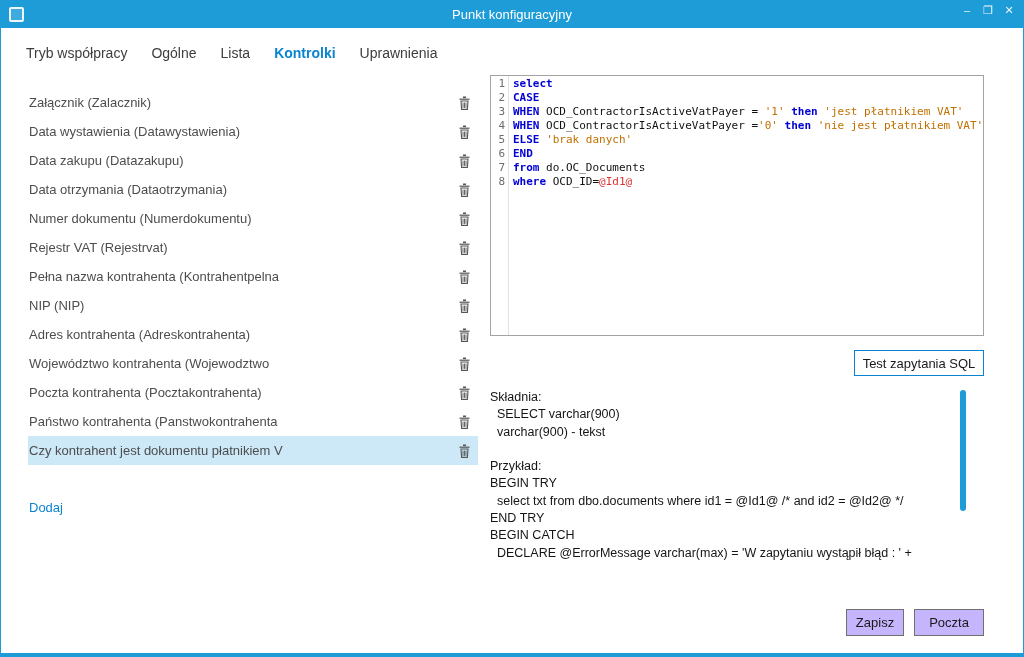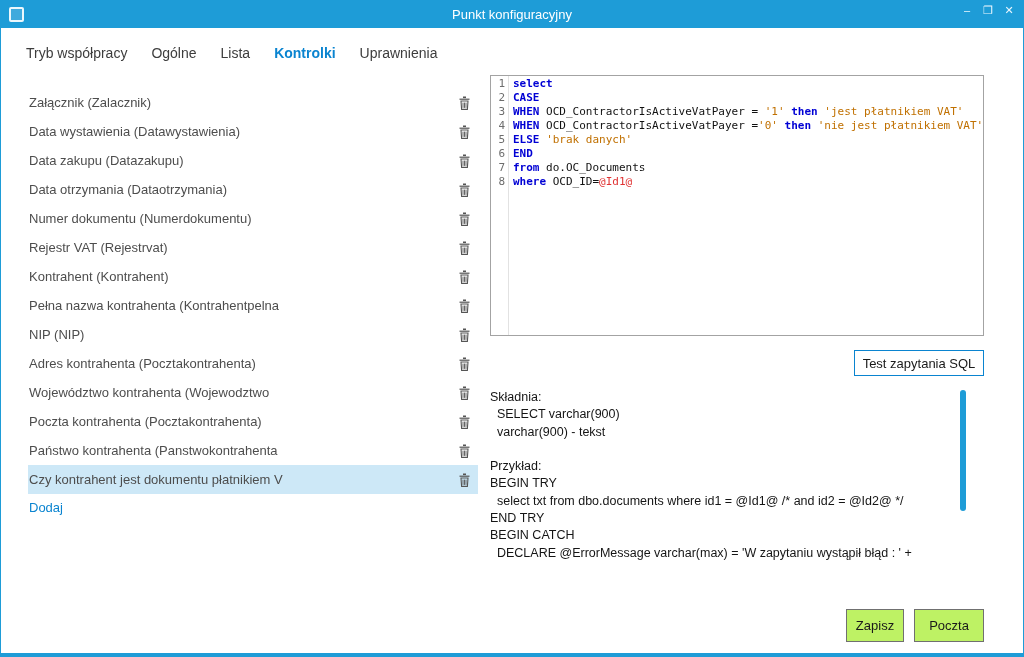--- a/index.html
+++ b/index.html
@@ -90,21 +90,21 @@
     position: absolute; left: 490px; top: 389px; width: 465px; height: 178px;
     font-size: 12.5px; line-height: 17.3px; color: #151515;
     white-space: pre; overflow: hidden;
   }
   .help-scrollbar {
     position: absolute; left: 960px; top: 390px; width: 6px; height: 121px;
     background: var(--accent); border-radius: 3px;
   }
   
   .btn {
-    position: absolute; height: 33px; background: #bef264;
+    position: absolute; height: 27px; background: #c4b5fd;
     border: 1px solid #707070; font-size: 13px; color: #1a1a1a;
     display: flex; align-items: center; justify-content: center;
   }
   .btn-save { left: 846px; top: 609px; width: 58px; }
   .btn-close { left: 914px; top: 609px; width: 70px; }
 </style>
 </head>
 <body style="--accent: #1e9cd7; --keyword: #0000d4; --string: #c07000; --param: #e03232; --selected-row: #cde8f7; --link: #0a84d0;">
 
 <div class="titlebar">
@@ -198,33 +198,20 @@
           <rect x="5" y="0.5" width="3" height="1.6" fill="#555"></rect>
           <rect x="1.5" y="2.6" width="10" height="1.2" fill="#555"></rect>
           <path d="M3 5 h7 l-0.6 8.4 h-5.8 z" fill="none" stroke="#555" stroke-width="1.1"></path>
           <line x1="5" y1="6.6" x2="5" y2="11.9" stroke="#555" stroke-width="0.9"></line>
           <line x1="6.5" y1="6.6" x2="6.5" y2="11.9" stroke="#555" stroke-width="0.9"></line>
           <line x1="8" y1="6.6" x2="8" y2="11.9" stroke="#555" stroke-width="0.9"></line>
         </svg>
       </span>
     </div>
     <div class="field-row">
-      <span class="field-label">Kontrahent (Kontrahent)</span>
-      <span class="trash">
-        <svg width="13" height="14" viewBox="0 0 13 14">
-          <rect x="5" y="0.5" width="3" height="1.6" fill="#555"></rect>
-          <rect x="1.5" y="2.6" width="10" height="1.2" fill="#555"></rect>
-          <path d="M3 5 h7 l-0.6 8.4 h-5.8 z" fill="none" stroke="#555" stroke-width="1.1"></path>
-          <line x1="5" y1="6.6" x2="5" y2="11.9" stroke="#555" stroke-width="0.9"></line>
-          <line x1="6.5" y1="6.6" x2="6.5" y2="11.9" stroke="#555" stroke-width="0.9"></line>
-          <line x1="8" y1="6.6" x2="8" y2="11.9" stroke="#555" stroke-width="0.9"></line>
-        </svg>
-      </span>
-    </div>
-    <div class="field-row">
       <span class="field-label">Pełna nazwa kontrahenta (Kontrahentpelna</span>
       <span class="trash">
         <svg width="13" height="14" viewBox="0 0 13 14">
           <rect x="5" y="0.5" width="3" height="1.6" fill="#555"></rect>
           <rect x="1.5" y="2.6" width="10" height="1.2" fill="#555"></rect>
           <path d="M3 5 h7 l-0.6 8.4 h-5.8 z" fill="none" stroke="#555" stroke-width="1.1"></path>
           <line x1="5" y1="6.6" x2="5" y2="11.9" stroke="#555" stroke-width="0.9"></line>
           <line x1="6.5" y1="6.6" x2="6.5" y2="11.9" stroke="#555" stroke-width="0.9"></line>
           <line x1="8" y1="6.6" x2="8" y2="11.9" stroke="#555" stroke-width="0.9"></line>
         </svg>
@@ -237,21 +224,21 @@
           <rect x="5" y="0.5" width="3" height="1.6" fill="#555"></rect>
           <rect x="1.5" y="2.6" width="10" height="1.2" fill="#555"></rect>
           <path d="M3 5 h7 l-0.6 8.4 h-5.8 z" fill="none" stroke="#555" stroke-width="1.1"></path>
           <line x1="5" y1="6.6" x2="5" y2="11.9" stroke="#555" stroke-width="0.9"></line>
           <line x1="6.5" y1="6.6" x2="6.5" y2="11.9" stroke="#555" stroke-width="0.9"></line>
           <line x1="8" y1="6.6" x2="8" y2="11.9" stroke="#555" stroke-width="0.9"></line>
         </svg>
       </span>
     </div>
     <div class="field-row">
-      <span class="field-label">Adres kontrahenta (Pocztakontrahenta)</span>
+      <span class="field-label">Adres kontrahenta (Adreskontrahenta)</span>
       <span class="trash">
         <svg width="13" height="14" viewBox="0 0 13 14">
           <rect x="5" y="0.5" width="3" height="1.6" fill="#555"></rect>
           <rect x="1.5" y="2.6" width="10" height="1.2" fill="#555"></rect>
           <path d="M3 5 h7 l-0.6 8.4 h-5.8 z" fill="none" stroke="#555" stroke-width="1.1"></path>
           <line x1="5" y1="6.6" x2="5" y2="11.9" stroke="#555" stroke-width="0.9"></line>
           <line x1="6.5" y1="6.6" x2="6.5" y2="11.9" stroke="#555" stroke-width="0.9"></line>
           <line x1="8" y1="6.6" x2="8" y2="11.9" stroke="#555" stroke-width="0.9"></line>
         </svg>
       </span>

